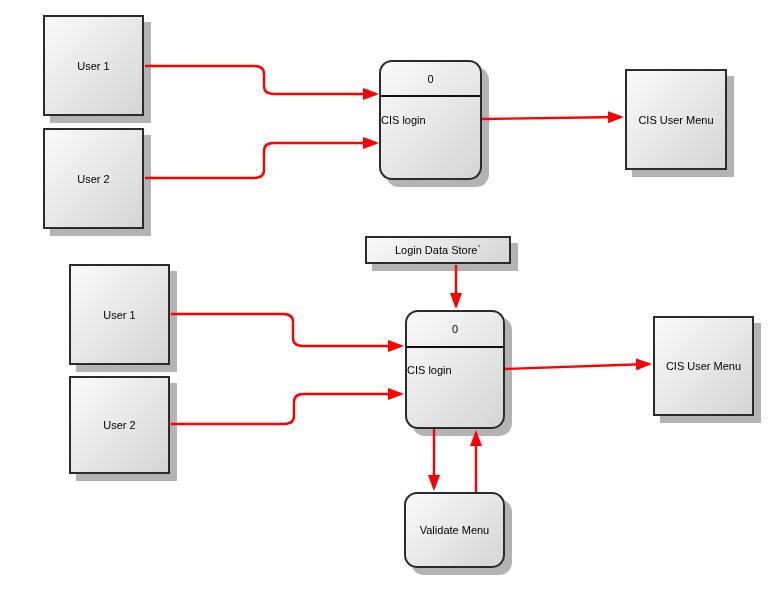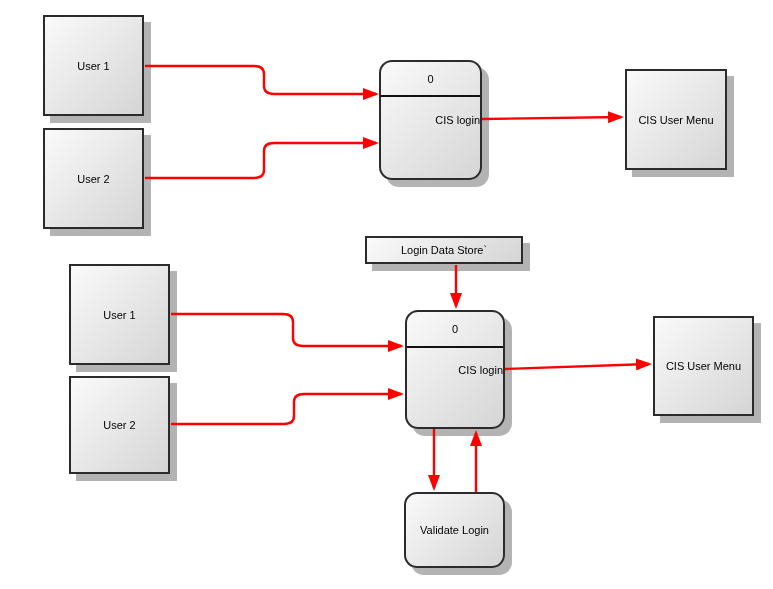--- a/index.html
+++ b/index.html
@@ -36,21 +36,21 @@
     border-bottom: 2px solid #111111;
     display: flex;
     align-items: center;
     justify-content: center;
   }
   .process .proc-label {
     position: absolute;
     inset: 0;
     display: flex;
     align-items: center;
-    justify-content: flex-end;
+    justify-content: flex-start;
   }
   .process.simple { display: flex; align-items: center; justify-content: center; }
   #flows {
     position: absolute;
     left: 0; top: 0;
     width: 773px; height: 589px;
     pointer-events: none;
   }
   #flows path.flow {
     fill: none;
@@ -79,21 +79,21 @@
     </div>
     <div class="proc-label">
       <span class="label">CIS login</span>
     </div>
   </div>
 
   <div class="node entity" style="left:625px; top:69px; width:102px; height:101px;">
     <span class="label">CIS User Menu</span>
   </div>
 
-  <div class="node datastore" style="left:365px; top:236px; width:158px; height:28px;">
+  <div class="node datastore" style="left:365px; top:236px; width:146px; height:28px;">
     <span class="label">Login Data Store`</span>
   </div>
 
   <div class="node entity" style="left:69px; top:264px; width:101px; height:101px;">
     <span class="label">User 1</span>
   </div>
 
   <div class="node entity" style="left:69px; top:376px; width:101px; height:98px;">
     <span class="label">User 2</span>
   </div>
@@ -105,21 +105,21 @@
     <div class="proc-label">
       <span class="label">CIS login</span>
     </div>
   </div>
 
   <div class="node entity" style="left:653px; top:316px; width:101px; height:100px;">
     <span class="label">CIS User Menu</span>
   </div>
 
   <div class="node process simple" style="left:404px; top:492px; width:101px; height:76px;">
-    <span class="label">Validate Login</span>
+    <span class="label">Validate Menu</span>
   </div>
 
   <svg id="flows" viewBox="0 0 773 589">
     <defs>
       <marker id="ah" markerWidth="16" markerHeight="12" refX="13" refY="6" orient="auto" markerUnits="userSpaceOnUse">
         <path d="M0,0 L16,6 L0,12 Z"></path>
       </marker>
     </defs>
 
     <path class="flow" d="M145,66 L254,66 Q264,66 264,74 L264,86 Q264,94 274,94 L376,94" marker-end="url(#ah)"></path>

